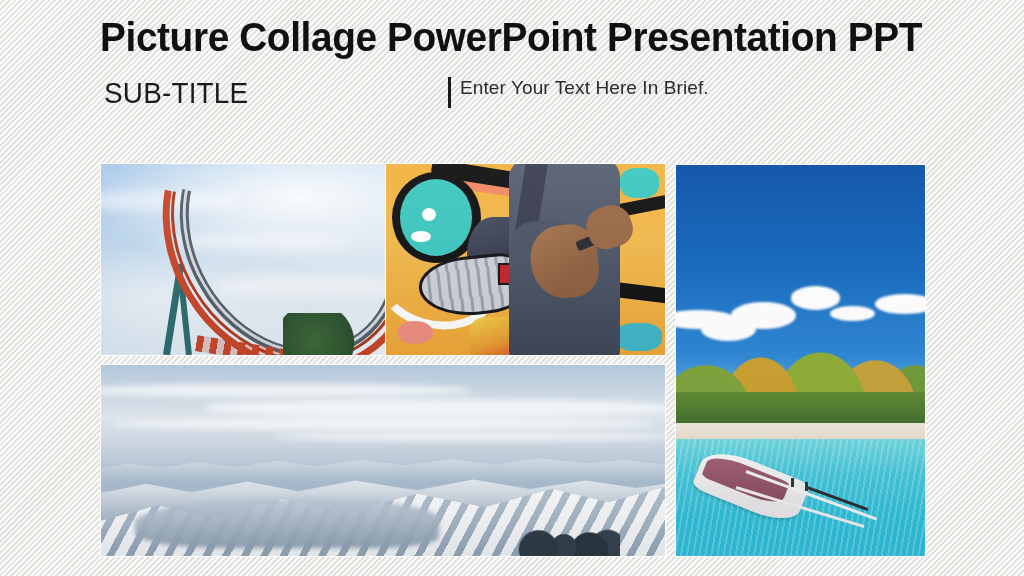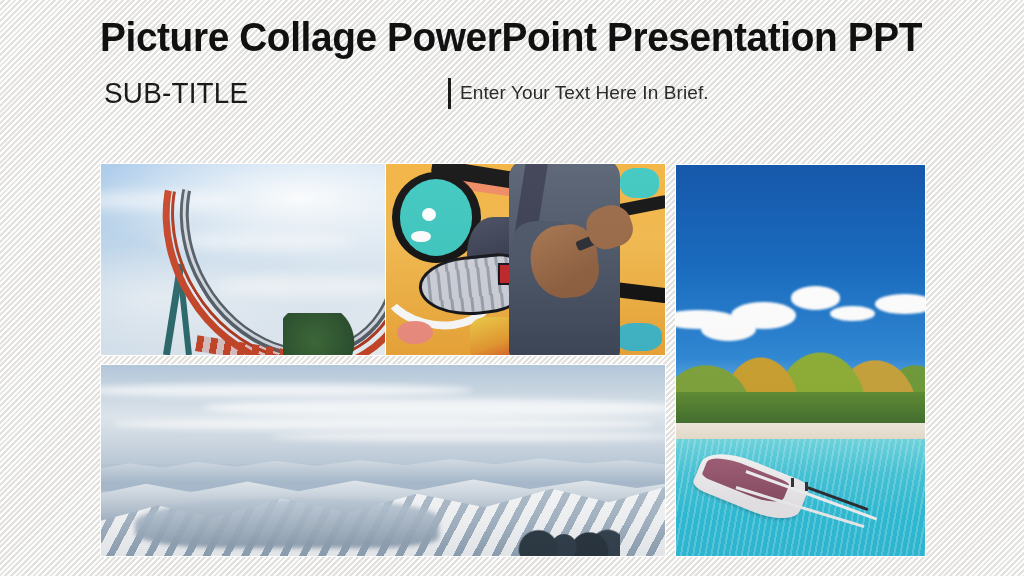--- a/index.html
+++ b/index.html
@@ -60,21 +60,20 @@
     white-space: nowrap;
     transform: scaleX(0.93);
     transform-origin: left center;
   }
 
   #brief-wrap {
     position: absolute;
     left: 448px;
     top: 77px;
     display: flex;
-    align-items: center;
     height: 32px;
   }
   #brief-rule {
     width: 3px;
     height: 31px;
     background: #1a1a1a;
     margin-right: 9px;
   }
   #brief-text {
     font-size: 19px;

